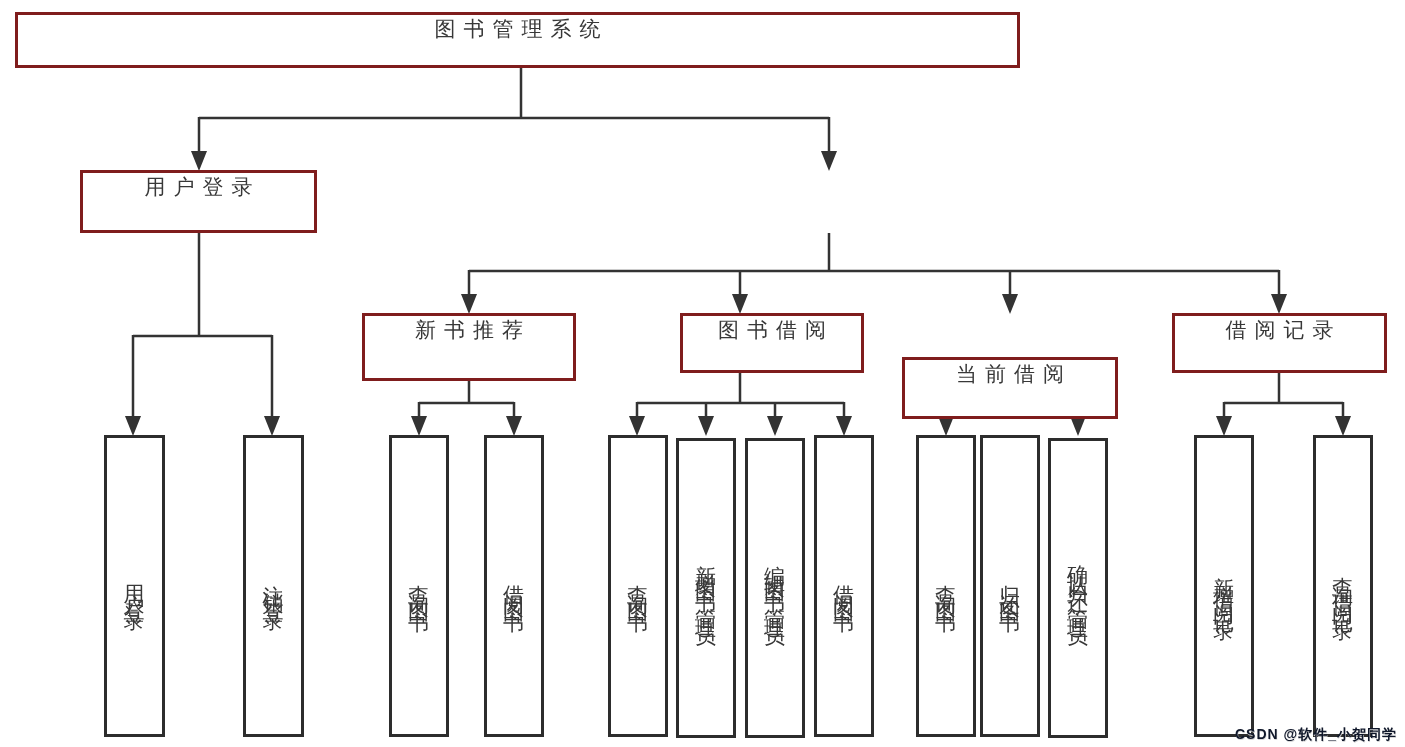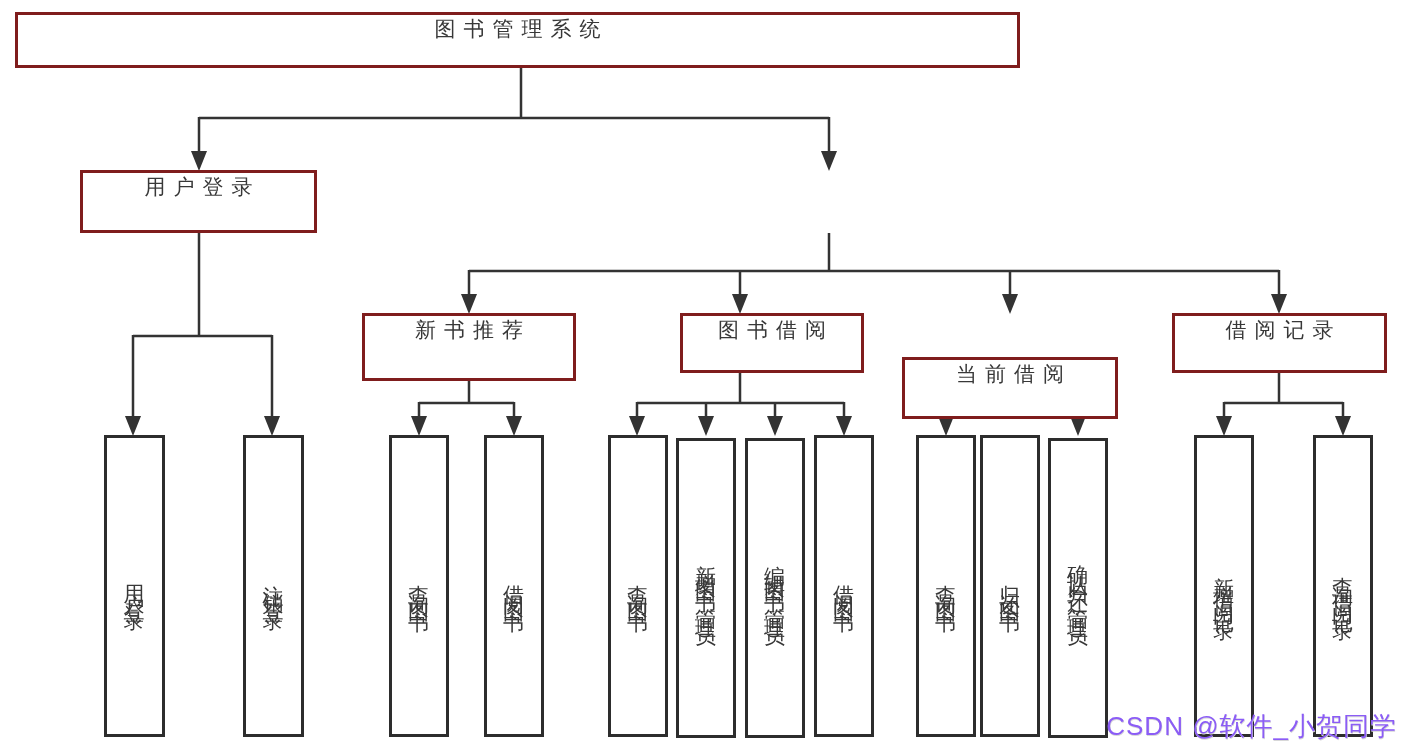--- a/index.html
+++ b/index.html
@@ -52,25 +52,26 @@
     font-size: 21px;
     letter-spacing: 0.42em;
     line-height: 1;
     white-space: nowrap;
     color: #383838;
   }
   .watermark {
     position: absolute;
     right: 8px;
     bottom: 3px;
-    font-size: 26px;
+    font-size: 14px;
     letter-spacing: 1px;
-    color: #8b5cf6;
+    color: #0f172a;
     white-space: nowrap;
     text-shadow: 0.5px 0.5px 0 #d8d8d8;
+    font-weight: bold;
   }
 </style>
 </head>
 <body>
 
 <div class="canvas">
 
   <svg class="wires" width="1405" height="747" viewBox="0 0 1405 747" aria-hidden="true">
     <g stroke="#333333" stroke-width="2.5" fill="none">
 

